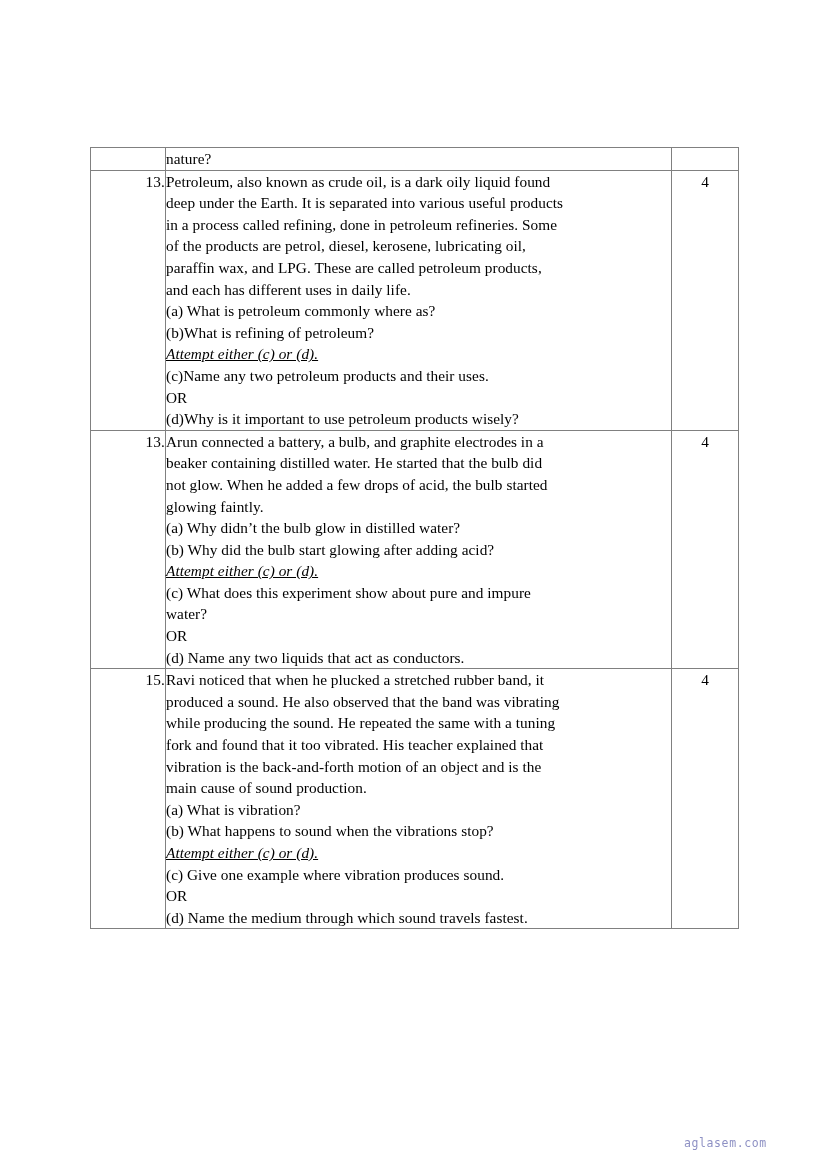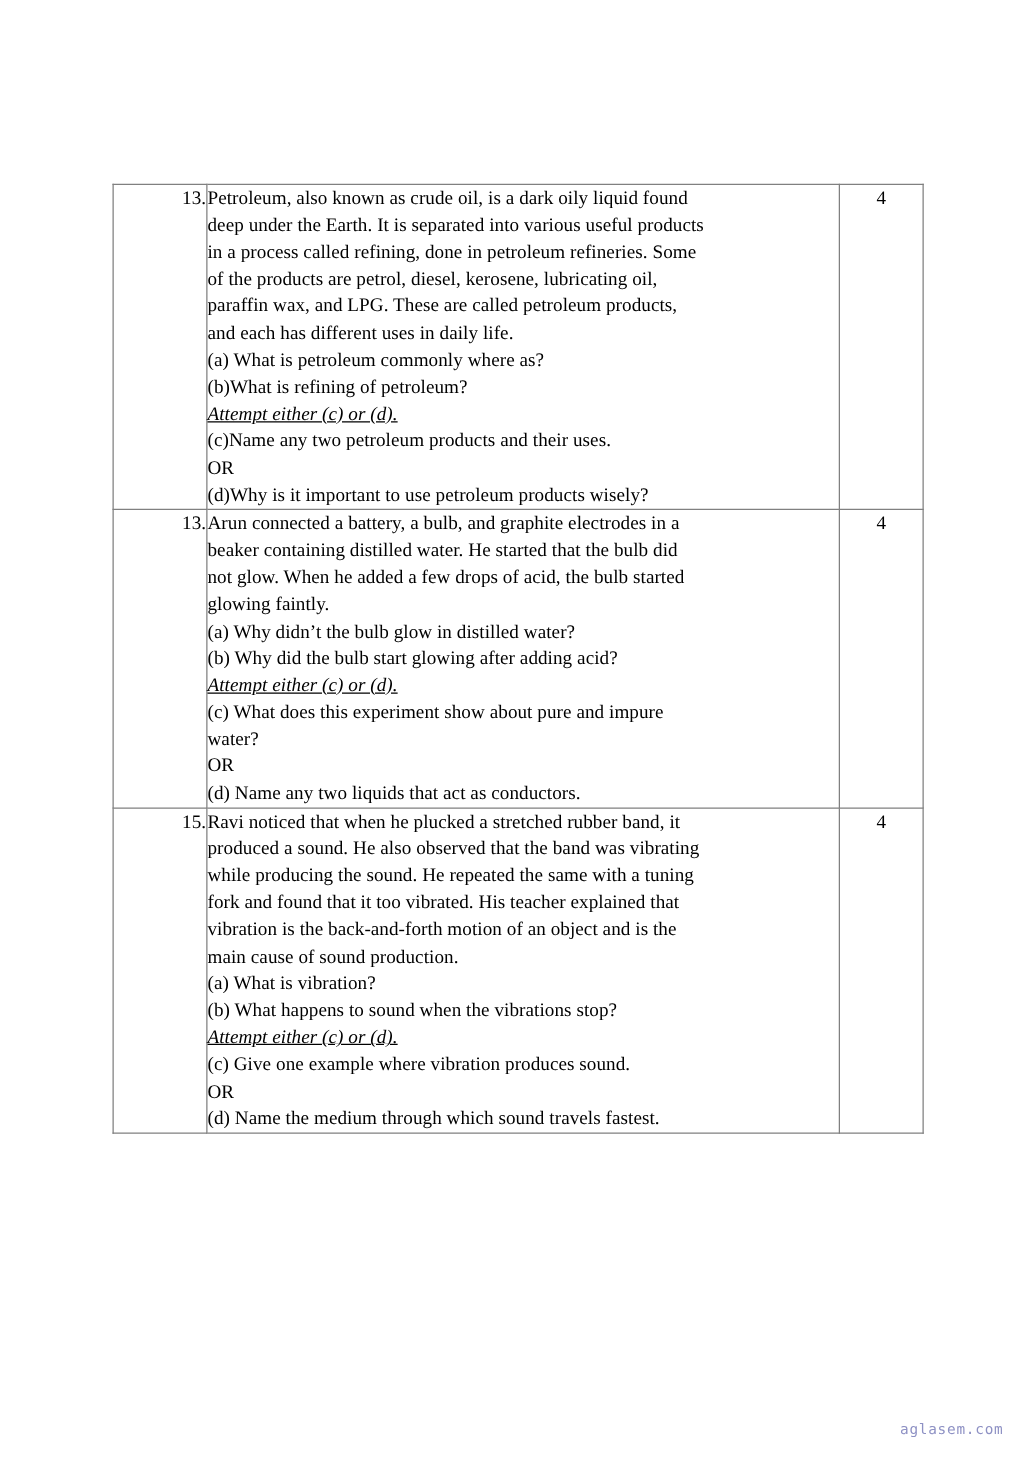--- a/index.html
+++ b/index.html
@@ -78,41 +78,48 @@
     text-underline-offset: 1px;
     display: inline-block;
   }
   .cell-body .line-wrap-u {
     display: block;
     font-style: italic;
   }
 
   .watermark {
     position: absolute;
-    left: 720px;
+    left: 684px;
     top: 1136px;
     font-family: "DejaVu Sans Mono", "Liberation Mono", monospace;
     font-size: 11.5px;
     letter-spacing: 0.6px;
     color: #8e91c4;
     white-space: nowrap;
   }
 </style>
 </head>
 <body>
 
 <div class="page">
 
   <table class="qtable">
     <colgroup>
       <col class="col-num">
       <col class="col-body">
       <col class="col-marks">
     </colgroup>
     <tbody id="table-body">
+        <tr>
+          <td class="cell-num"></td>
+          <td class="cell-body">
+            <span class="line">nature?</span>
+          </td>
+          <td class="cell-marks"></td>
+        </tr>
         <tr>
           <td class="cell-num">13.</td>
           <td class="cell-body">
             <span class="line">Petroleum, also known as crude oil, is a dark oily liquid found</span>
             <span class="line">deep under the Earth. It is separated into various useful products</span>
             <span class="line">in a process called refining, done in petroleum refineries. Some</span>
             <span class="line">of the products are petrol, diesel, kerosene, lubricating oil,</span>
             <span class="line">paraffin wax, and LPG. These are called petroleum products,</span>
             <span class="line">and each has different uses in daily life.</span>
             <span class="line">(a) What is petroleum commonly where as?</span>

